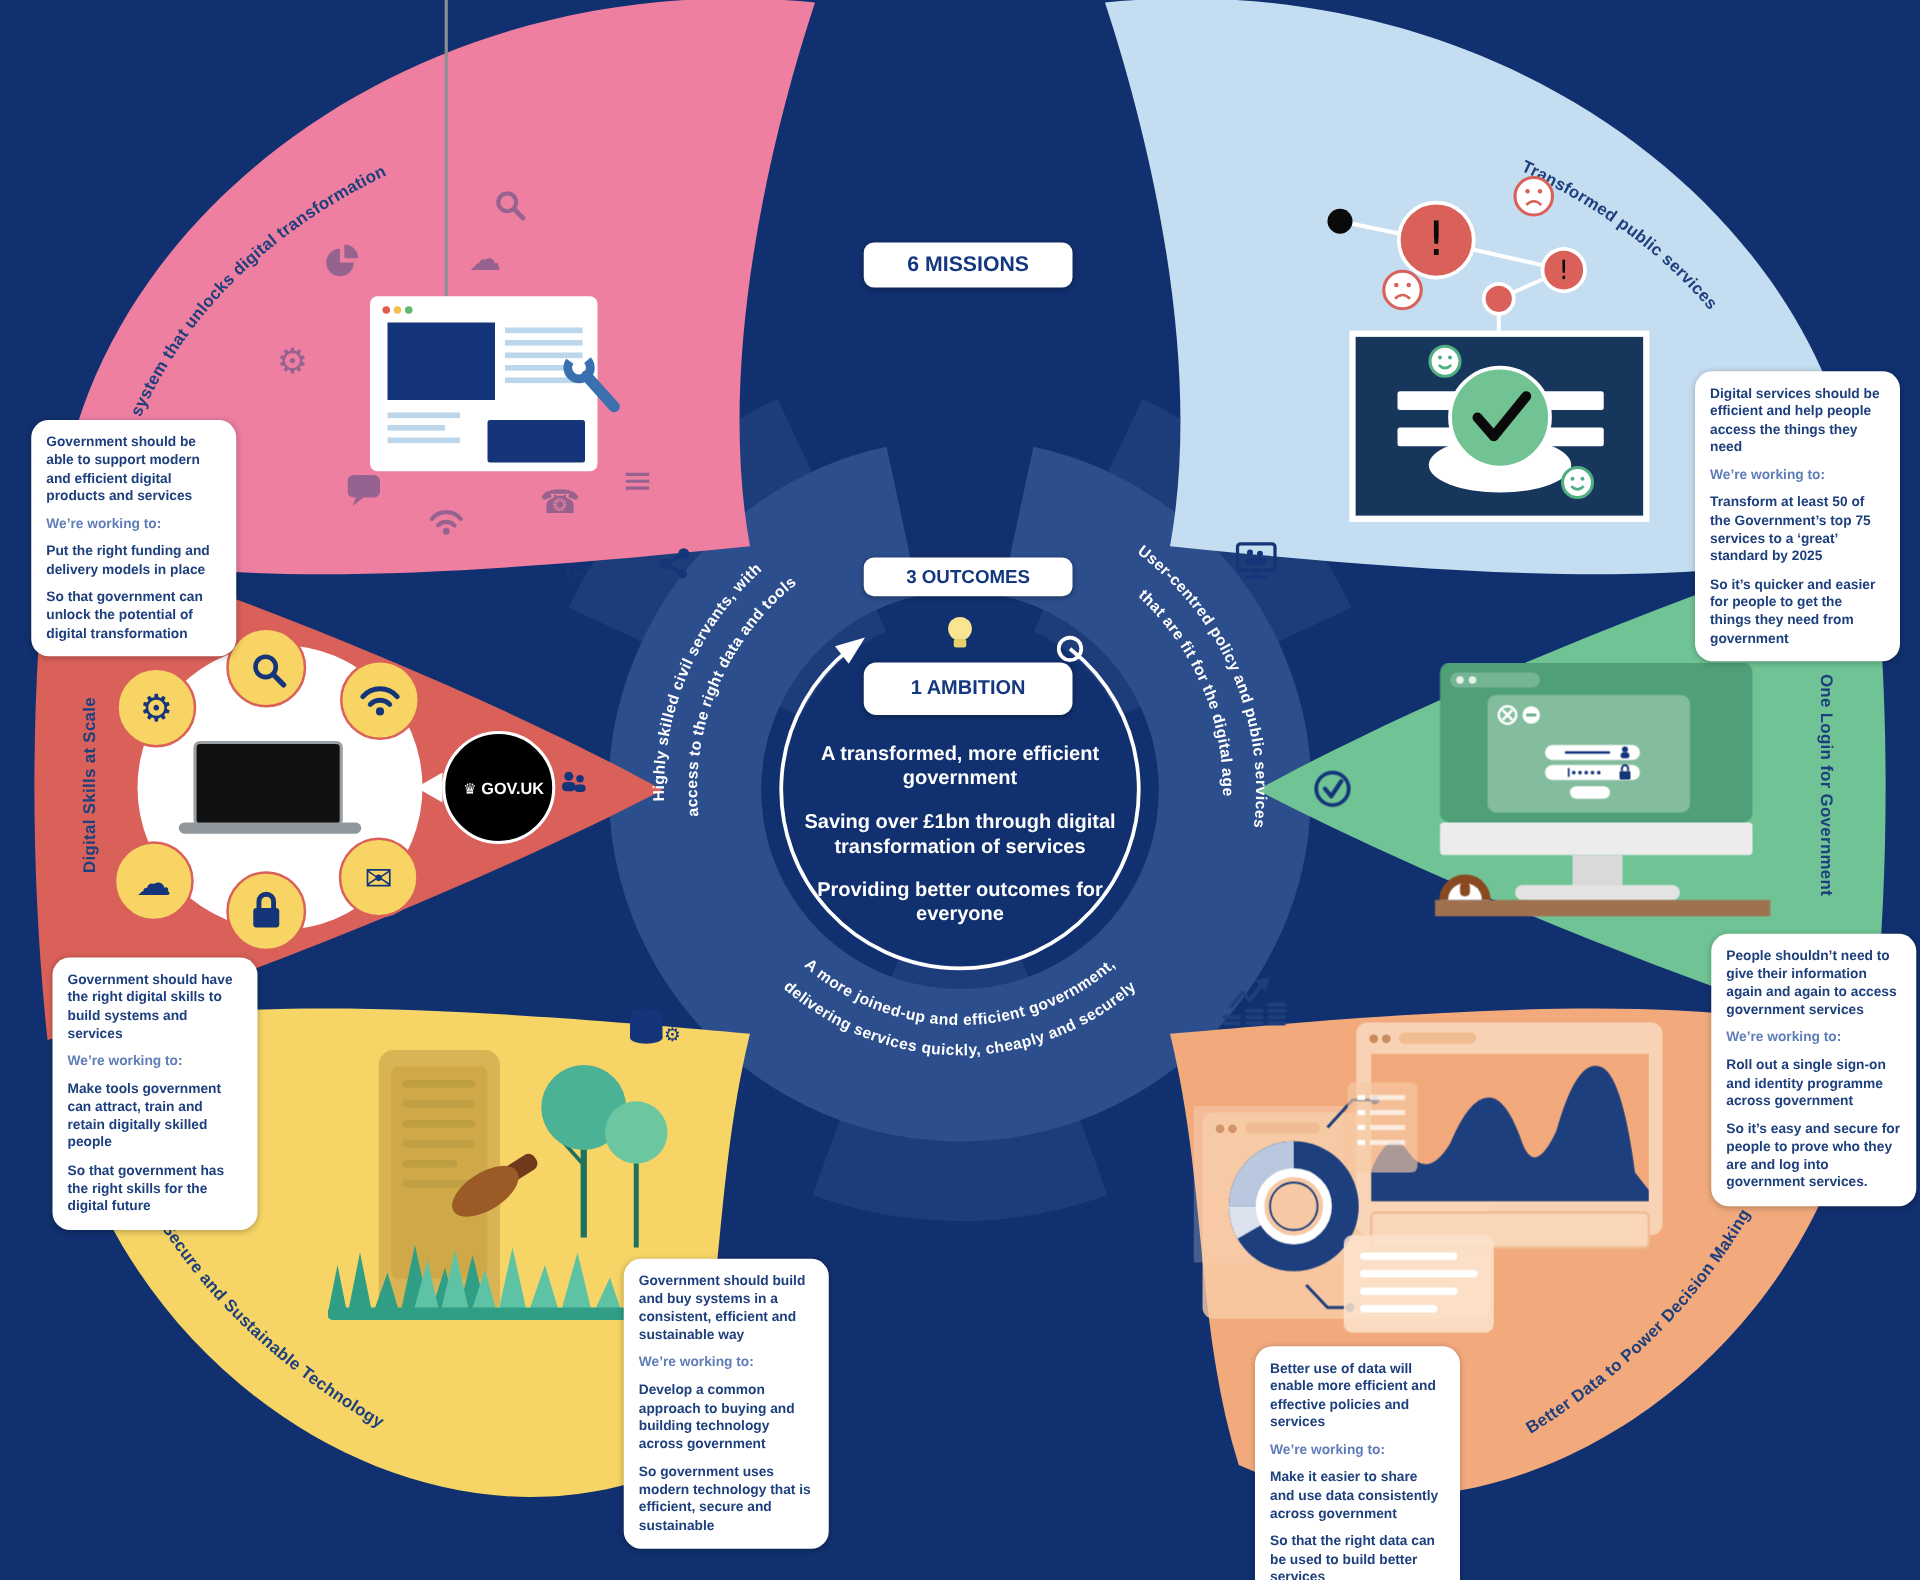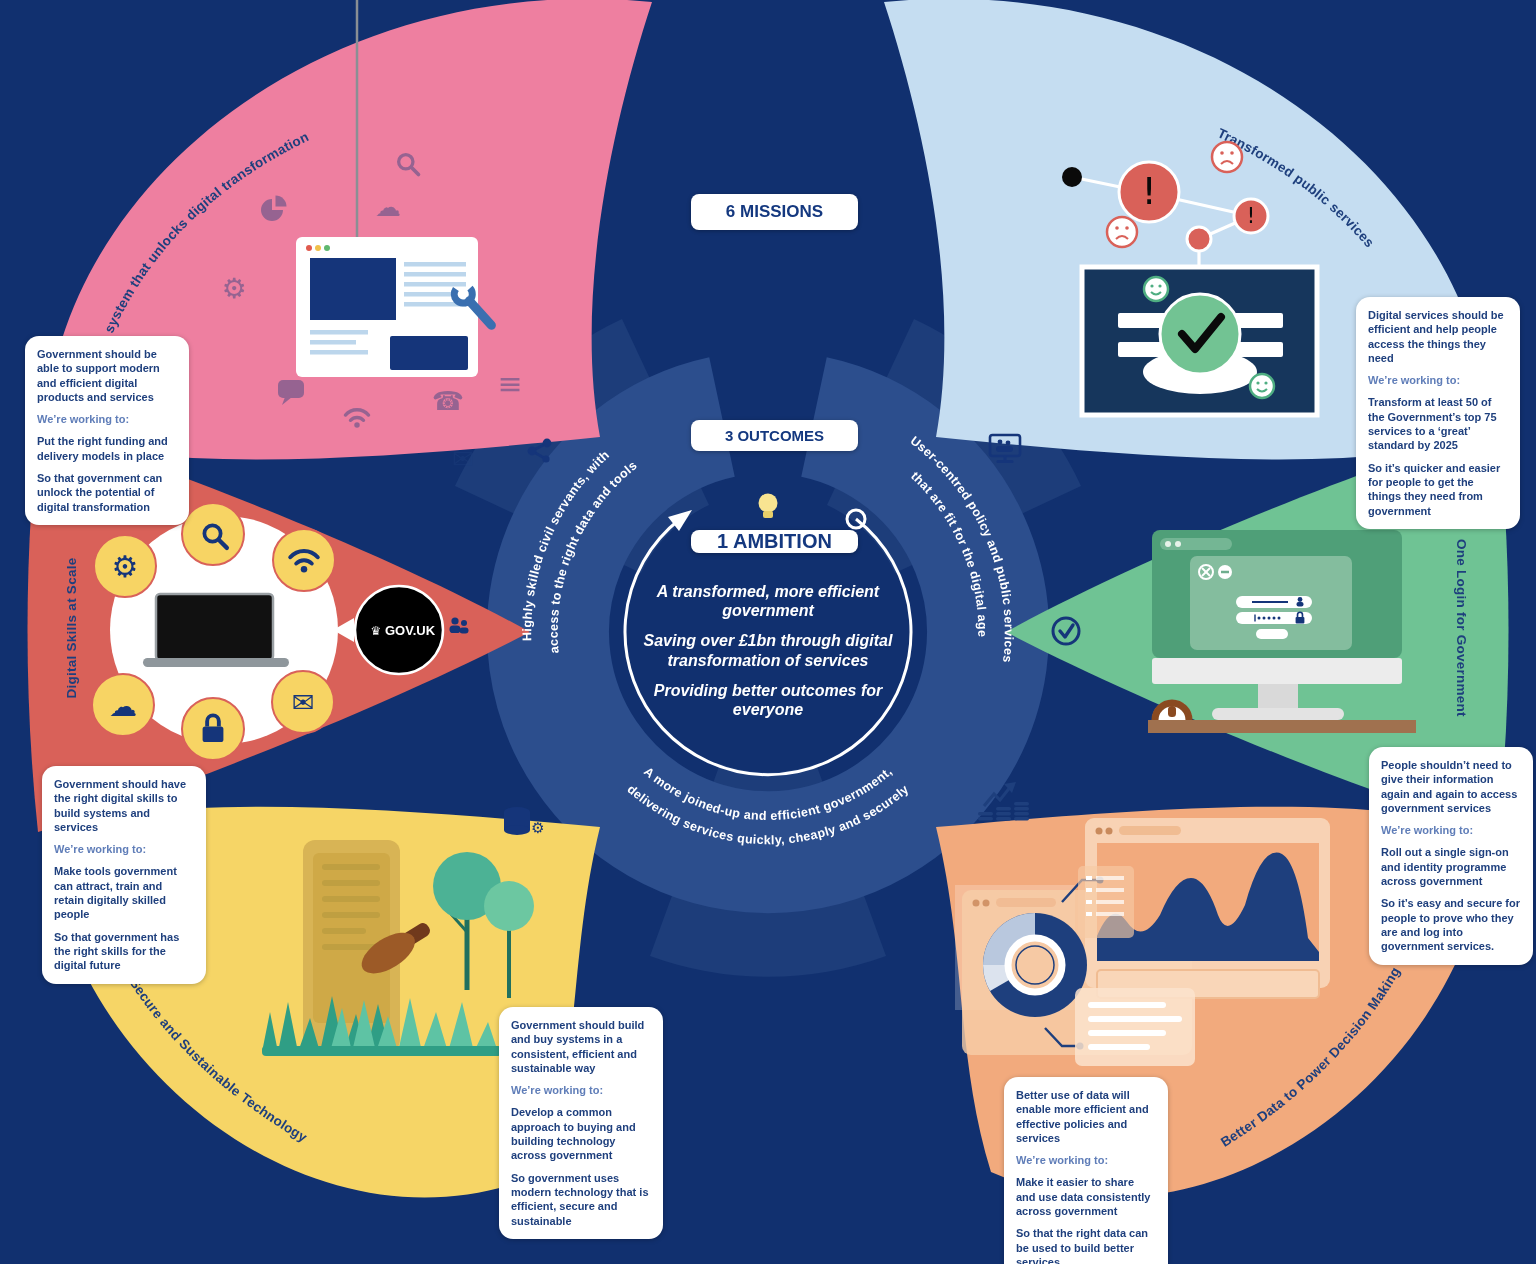--- a/index.html
+++ b/index.html
@@ -7,25 +7,25 @@
          font-family:"Liberation Sans",sans-serif;background:#11306f;}
   #art{position:absolute;left:0;top:0;}
   svg text{font-family:"Liberation Sans",sans-serif;font-weight:bold;}
   svg text.glyph{font-family:"DejaVu Sans",sans-serif;font-weight:normal;text-anchor:middle;}
   .ring-text{fill:#ffffff;font-size:12.5px;letter-spacing:.35px;}
   .petal-label{fill:#1e3f7d;font-size:13.5px;letter-spacing:.25px;}
   .badge{position:absolute;width:167px;background:#ffffff;border-radius:8px;
          color:#14387f;font-weight:bold;text-align:center;
          box-shadow:0 1px 4px rgba(0,0,0,.3);}
   .badge-missions{left:691px;top:194px;font-size:17px;padding:8px 0;}
-  .badge-outcomes{left:691px;top:420px;font-size:15px;padding:7px 0;}
-  .badge-ambition{left:691px;top:530px;font-size:20px;padding:0 0;}
+  .badge-outcomes{left:691px;top:446px;font-size:15px;padding:7px 0;}
+  .badge-ambition{left:691px;top:530px;font-size:16px;padding:12px 0;border-radius:10px;}
   .ambition-text{position:absolute;left:636px;top:578px;width:264px;text-align:center;
                  color:#ffffff;font-weight:bold;font-size:16px;line-height:1.2;}
-  .ambition-text p{margin:4px 0 11px 0;font-style:italic;}
+  .ambition-text p{margin:16px 0 11px 0;}
   .callout{position:absolute;width:140px;background:#ffffff;border-radius:14px;
            padding:11px 12px;color:#1e3f7d;font-size:11px;line-height:1.3;
            font-weight:bold;box-shadow:0 1px 5px rgba(0,0,0,.25);}
   .callout p{margin:0 0 8px 0;}
   .callout p:last-child{margin-bottom:0;}
   .co-working{color:#5f7db8;font-weight:700;}
   .co-pink{left:25px;top:336px;}
   .co-red{left:42px;top:766px;}
   .co-yellow{left:499px;top:1007px;}
   .co-blue{left:1356px;top:297px;}

